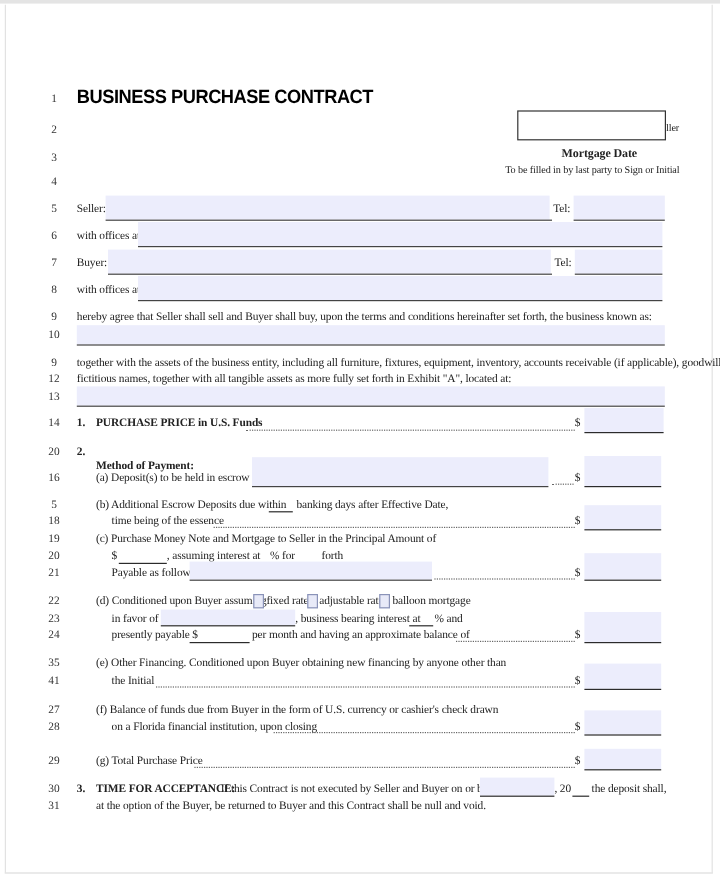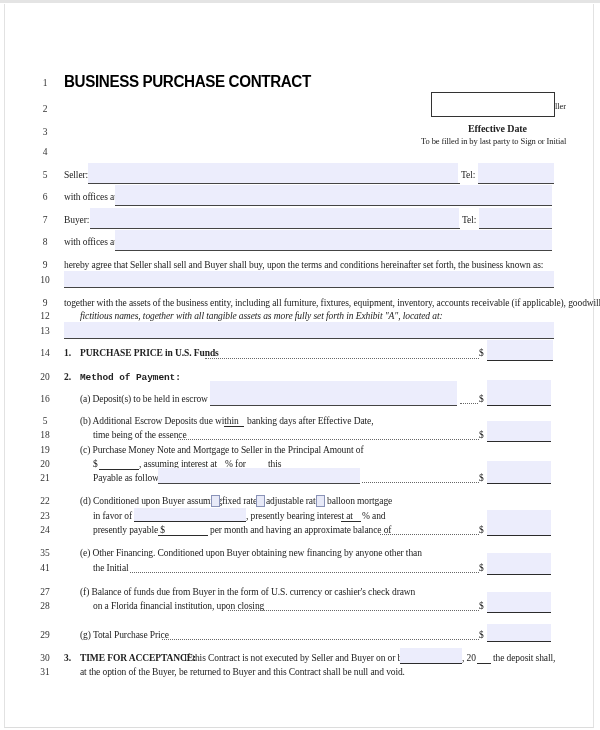--- a/index.html
+++ b/index.html
@@ -61,21 +61,21 @@
   <div class="ln" style="top:587px">27</div>
   <div class="ln" style="top:601px">28</div>
   <div class="ln" style="top:630px">29</div>
   <div class="ln" style="top:653px">30</div>
   <div class="ln" style="top:667px">31</div>
 </div>
 
 <div class="abs title" style="left:64px; top:73px;">BUSINESS PURCHASE  CONTRACT</div>
 <div class="abs txt" style="left:431px; top:81px; font-size:8.5px;margin-top:20px;">Date of last execution by Buyer or Seller</div>
 <div class="box" style="left:431px; top:92px; width:124px; height:25px;"></div>
-<div class="abs txt bold" style="left:468px; top:123px; font-size:10px;">Effective Date</div>
+<div class="abs txt bold" style="left:468px; top:123px; font-size:10px;">Mortgage Date</div>
 <div class="abs txt" style="left:421px; top:136px; font-size:8.5px;">To be filled in by last party to Sign or Initial</div>
 
 <div class="abs txt" style="left:64px; top:170px;">Seller:</div>
 <div class="field" style="left:88px; top:163px; width:370px; height:20px;"></div>
 <div class="uline thick" style="left:88px; top:183px; width:372px;"></div>
 <div class="abs txt" style="left:461px; top:170px;">Tel:</div>
 <div class="field" style="left:478px; top:163px; width:76px; height:20px;"></div>
 <div class="uline thick" style="left:478px; top:183px; width:76px;"></div>
 
 <div class="abs txt" style="left:64px; top:192px;">with offices at:</div>
@@ -91,33 +91,33 @@
 
 <div class="abs txt" style="left:64px; top:237px;">with offices at:</div>
 <div class="field" style="left:115px; top:230px; width:437px; height:20px;"></div>
 <div class="uline thick" style="left:115px; top:250px; width:437px;"></div>
 
 <div class="abs txt" style="left:64px; top:260px;">hereby agree that Seller shall sell and Buyer shall buy, upon the terms and conditions hereinafter set forth, the business known as:</div>
 <div class="field" style="left:64px; top:271px; width:490px; height:16px;"></div>
 <div class="uline thick" style="left:64px; top:287px; width:490px;"></div>
 
 <div class="abs txt" style="left:64px; top:298px;">together with the assets of the business entity, including all furniture, fixtures, equipment, inventory, accounts receivable (if applicable), goodwill,</div>
-<div class="abs txt" style="left:80px; top:311px;font-style:italic;">fictitious names, together with all tangible assets as more fully set forth in Exhibit "A", located at:</div>
+<div class="abs txt" style="left:64px; top:311px;">fictitious names, together with all tangible assets as more fully set forth in Exhibit "A", located at:</div>
 <div class="field" style="left:64px; top:322px; width:490px; height:16px;"></div>
 <div class="uline thick" style="left:64px; top:338px; width:490px;"></div>
 
 <div class="abs txt bold" style="left:64px; top:348px;">1.</div>
 <div class="abs txt bold" style="left:80px; top:348px;">PURCHASE PRICE in U.S. Funds</div>
 <div class="dots" style="left:205px; top:358px; width:274px;"></div>
 <div class="abs txt" style="left:479px; top:348px;">$</div>
 <div class="field" style="left:487px; top:340px; width:66px; height:20px;"></div>
 <div class="uline" style="left:487px; top:360px; width:66px;"></div>
 
 <div class="abs txt bold" style="left:64px; top:372px;">2.</div>
-<div class="abs txt bold" style="left:80px; top:372px;font-family:Liberation Mono, monospace;">Method of Payment:</div>
+<div class="abs txt bold" style="left:80px; top:384px;">Method of Payment:</div>
 
 <div class="abs txt" style="left:80px; top:394px;">(a)  Deposit(s) to be held in escrow by</div>
 <div class="field" style="left:210px; top:381px; width:247px; height:24px;"></div>
 <div class="uline thick" style="left:210px; top:405px; width:247px;"></div>
 <div class="dots" style="left:460px; top:403px; width:18px;"></div>
 <div class="abs txt" style="left:479px; top:394px;">$</div>
 <div class="field" style="left:487px; top:380px; width:64px; height:25px;"></div>
 <div class="uline" style="left:487px; top:405px; width:64px;"></div>
 
 <div class="abs txt" style="left:80px; top:416px;text-align:right;">(b)  Additional Escrow Deposits due within</div>
@@ -129,41 +129,41 @@
 <div class="field" style="left:487px; top:421px; width:64px; height:20px;"></div>
 <div class="uline" style="left:487px; top:441px; width:64px;"></div>
 
 <div class="abs txt" style="left:80px; top:445px;">(c)  Purchase Money Note and Mortgage to Seller in the Principal Amount of</div>
 <div class="abs txt" style="left:93px; top:459px;">$</div>
 <div class="uline" style="left:99px; top:469px; width:40px;"></div>
 <div class="abs txt" style="left:139px; top:459px;">, assuming interest at</div>
 <div class="uline" style="left:205px; top:469px; width:20px;"></div>
 <div class="abs txt" style="left:225px; top:459px;">% for</div>
 <div class="uline" style="left:245px; top:469px; width:20px;"></div>
-<div class="abs txt" style="left:268px; top:459px;">this</div>
+<div class="abs txt" style="left:268px; top:459px;">forth</div>
 <div class="abs txt" style="left:93px; top:473px;">Payable as follows</div>
 <div class="field" style="left:158px; top:468px; width:202px; height:15px;"></div>
 <div class="uline thick" style="left:158px; top:483px; width:202px;"></div>
 <div class="dots" style="left:362px; top:482px; width:117px;"></div>
 <div class="abs txt" style="left:479px; top:473px;">$</div>
 <div class="field" style="left:487px; top:461px; width:64px; height:22px;"></div>
 <div class="uline" style="left:487px; top:483px; width:64px;"></div>
 
 <div class="abs txt" style="left:80px; top:496px;">(d)  Conditioned upon Buyer assuming</div>
 <div class="chk" style="left:211px; top:495px;"></div>
 <div class="abs txt" style="left:222px; top:496px;">fixed rate</div>
 <div class="chk" style="left:256px; top:495px;"></div>
 <div class="abs txt" style="left:266px; top:496px;">adjustable rate</div>
 <div class="chk" style="left:316px; top:495px;"></div>
 <div class="abs txt" style="left:327px; top:496px;">balloon mortgage</div>
 
 <div class="abs txt" style="left:93px; top:511px;">in favor of</div>
 <div class="field" style="left:134px; top:508px; width:112px; height:13px;"></div>
 <div class="uline" style="left:134px; top:521px; width:112px;"></div>
-<div class="abs txt" style="left:246px; top:511px;">, presently bearing interest at</div>
+<div class="abs txt" style="left:246px; top:511px;">, business bearing interest at</div>
 <div class="uline" style="left:341px; top:521px; width:20px;"></div>
 <div class="abs txt" style="left:362px; top:511px;">% and</div>
 
 <div class="abs txt" style="left:93px; top:525px;">presently payable $</div>
 <div class="uline" style="left:158px; top:535px; width:50px;"></div>
 <div class="abs txt" style="left:210px; top:525px;">per month and having an approximate balance of</div>
 <div class="dots" style="left:380px; top:534px; width:99px;"></div>
 <div class="abs txt" style="left:479px; top:525px;">$</div>
 <div class="field" style="left:487px; top:510px; width:64px; height:25px;"></div>
 <div class="uline" style="left:487px; top:535px; width:64px;"></div>

